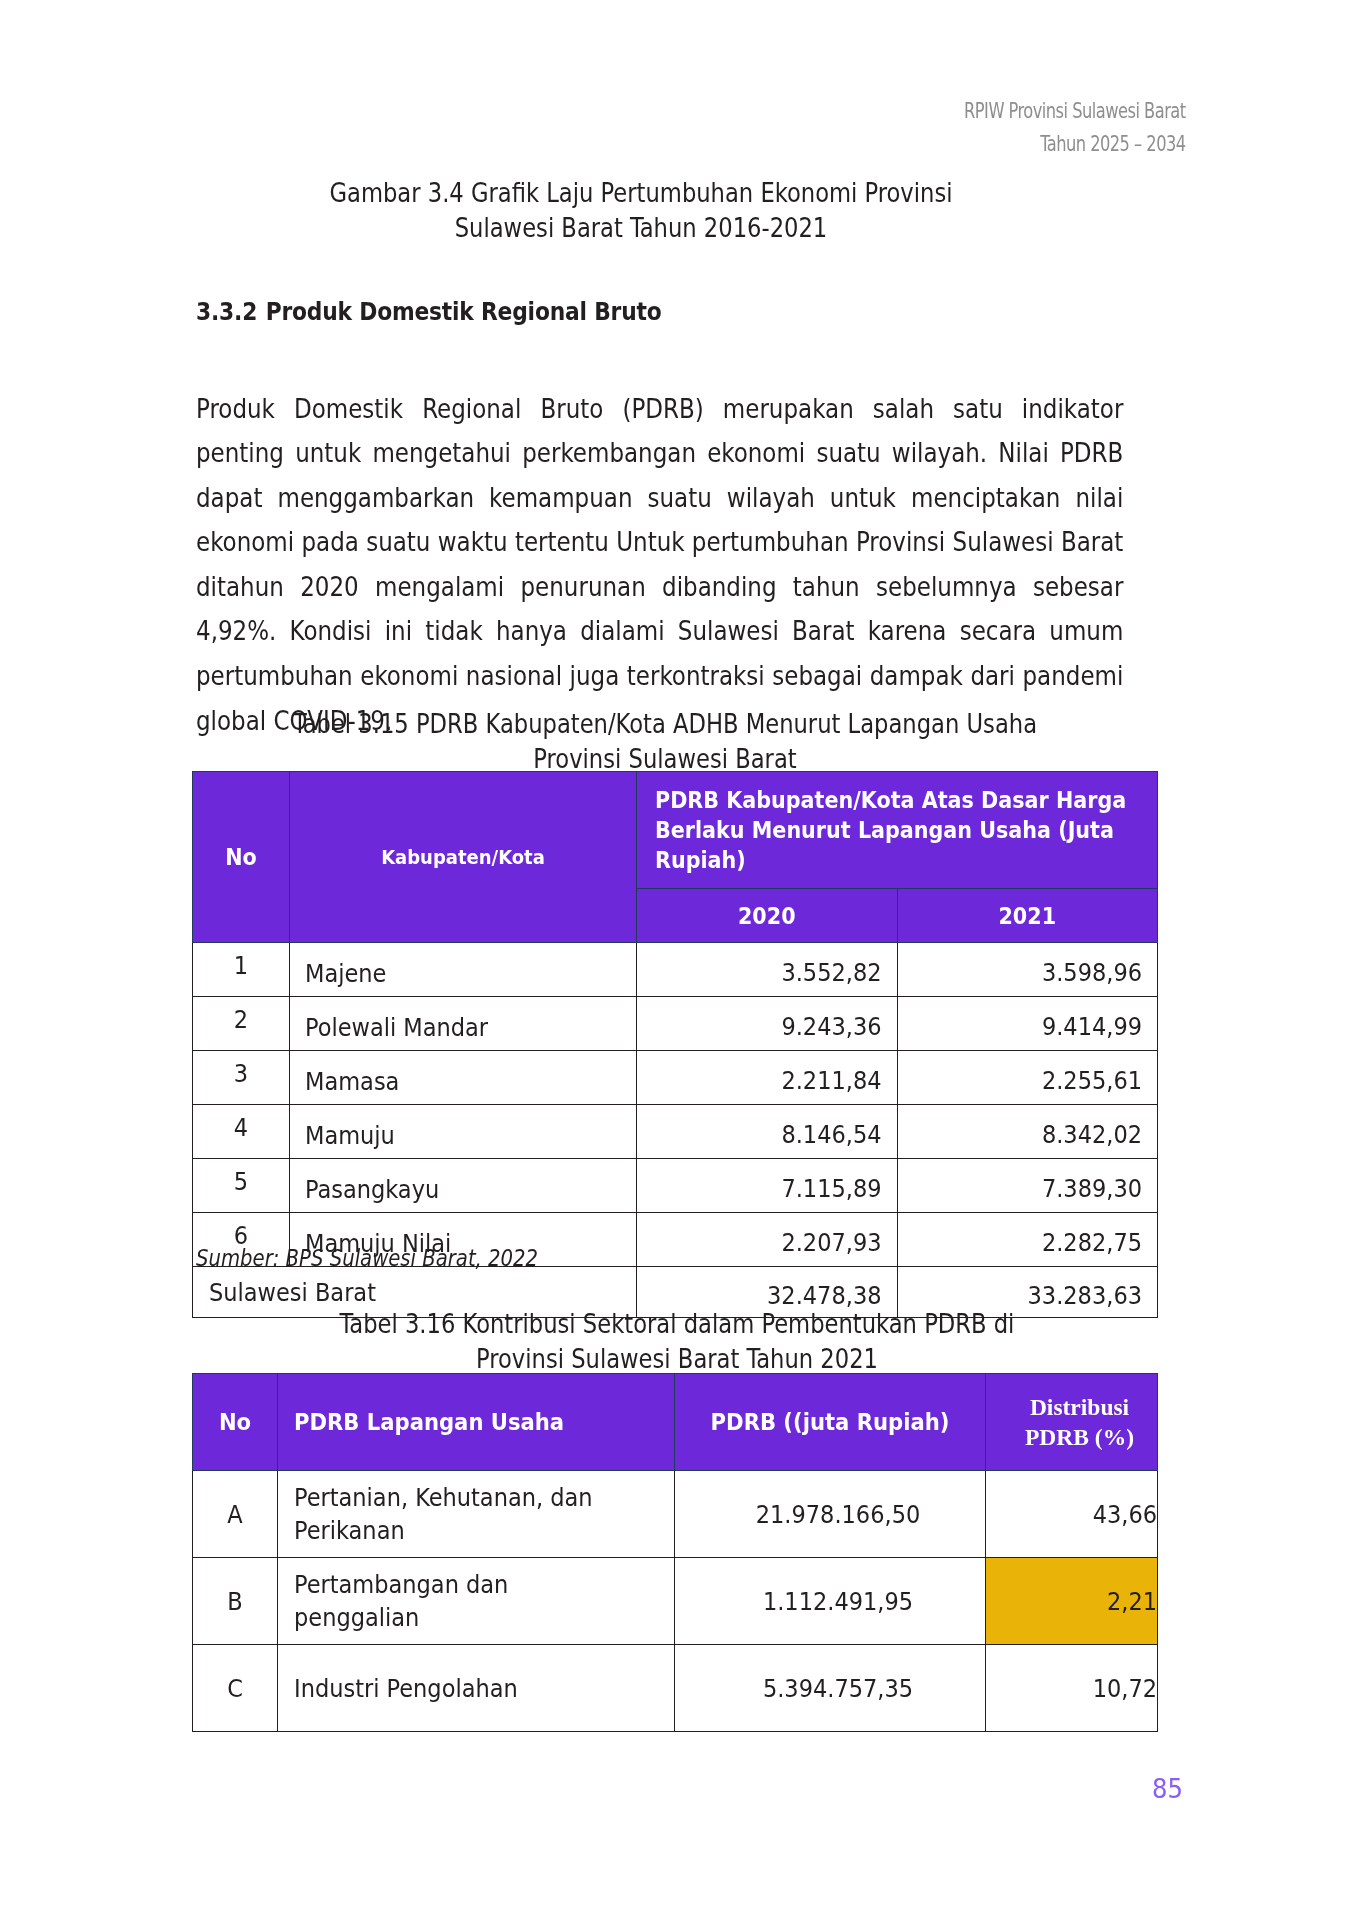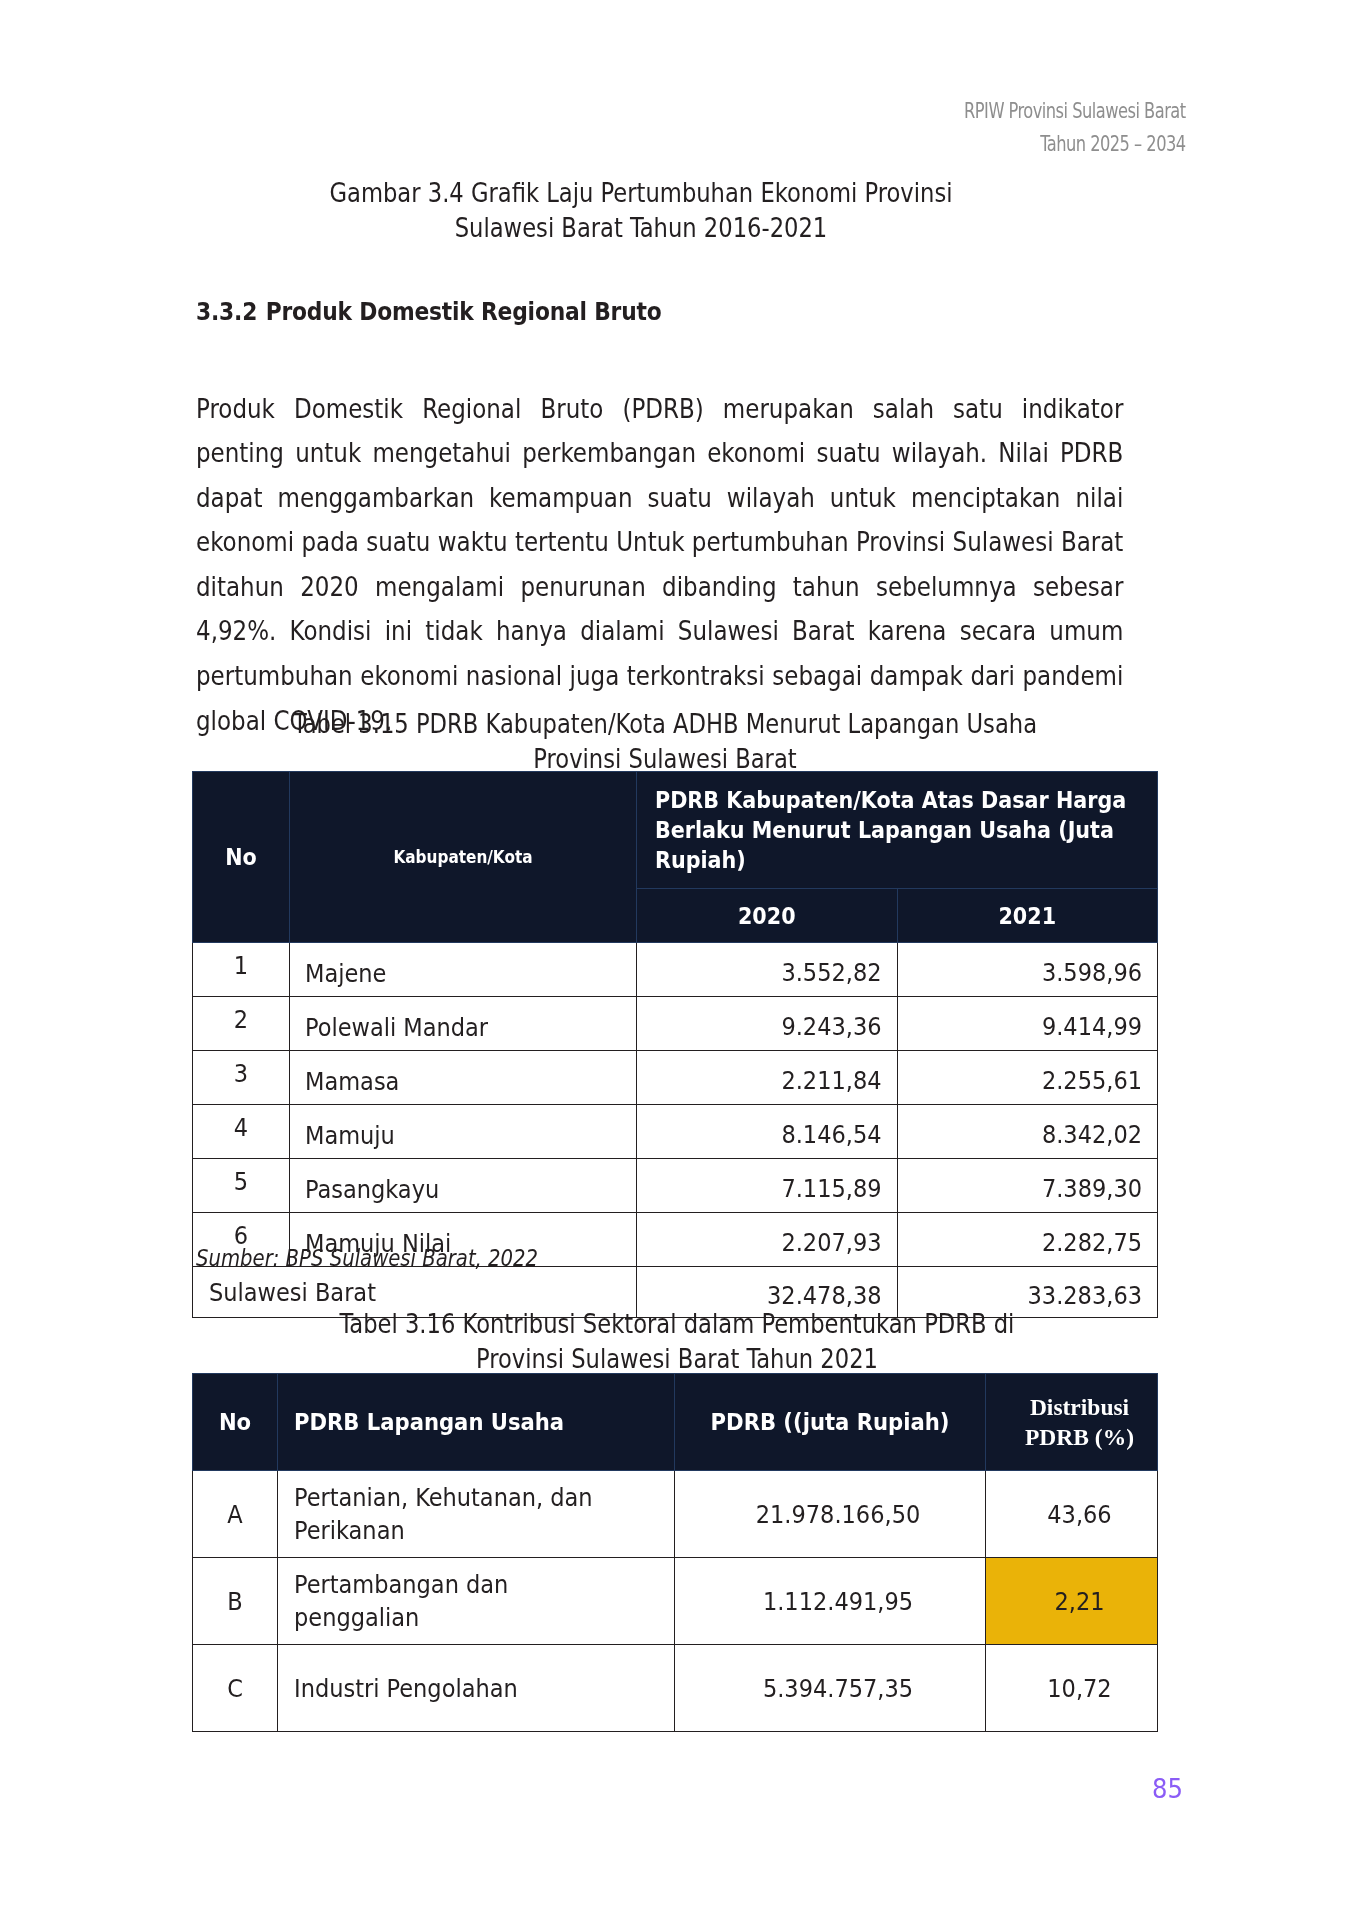--- a/index.html
+++ b/index.html
@@ -109,34 +109,34 @@
     table-layout: fixed;
     font-family: "DejaVu Sans Condensed", "Liberation Sans", sans-serif;
   }
   table.doc-table th,
   table.doc-table td {
     border: 1.6px solid #231f20;
     padding: 0;
     vertical-align: middle;
   }
   table.doc-table thead th {
-    background: #0f172a;
+    background: #6d28d9;
     color: #ffffff;
     font-weight: bold;
     border-color: #22395e;
   }
 
   
   #table-315 {
     left: 192px;
     top: 758px;
     width: 966px;
   }
   #table-315 th.h-no       { width: 96px;  text-align: center; font-size: 23px; }
-  #table-315 th.h-kab      { width: 346px; text-align: center; font-size: 17px; }
+  #table-315 th.h-kab      { width: 346px; text-align: center; font-size: 20px; }
   #table-315 th.h-group    { text-align: left; font-size: 23px; line-height: 30px; padding: 13px 0 13px 18px; }
   #table-315 th.h-year     { width: 262px; text-align: center; font-size: 23px; height: 53px; }
   #table-315 th.h-year.y21 { width: 262px; }
 
   #table-315 td { height: 44px; font-size: 25px; }
   #table-315 td.c-no   { text-align: center; padding-bottom: 9px; }
   #table-315 td.c-name { text-align: left;  padding-left: 15px; padding-top: 7px; }
   #table-315 td.c-val  { text-align: right; padding-right: 15px; padding-top: 6px; }
   #table-315 td.c-total-label {
     text-align: left; padding-left: 16px; font-size: 25px;
@@ -171,21 +171,21 @@
   #table-316 td { height: 86px; font-size: 25px; }
   #table-316 td.c2-no   { text-align: center; }
   #table-316 td.c2-name {
     text-align: justify;
     text-justify: inter-word;
     padding: 0 14px 0 16px;
     line-height: 33px;
   }
   #table-316 td.c2-name span { display: block; }
   #table-316 td.c2-val  { text-align: center; padding-left: 16px; }
-  #table-316 td.c2-dist { text-align: center; padding-left: 16px; }
+  #table-316 td.c2-dist { text-align: right; padding-left: 16px; }
   #table-316 td.shaded  { background: #eab308; }
 
   
   .page-number {
     position: absolute;
     right: 168px;
     top: 1760px;
     font-size: 27px;
     color: #8b5cf6;
     font-family: "DejaVu Sans Condensed", "Liberation Sans", sans-serif;

